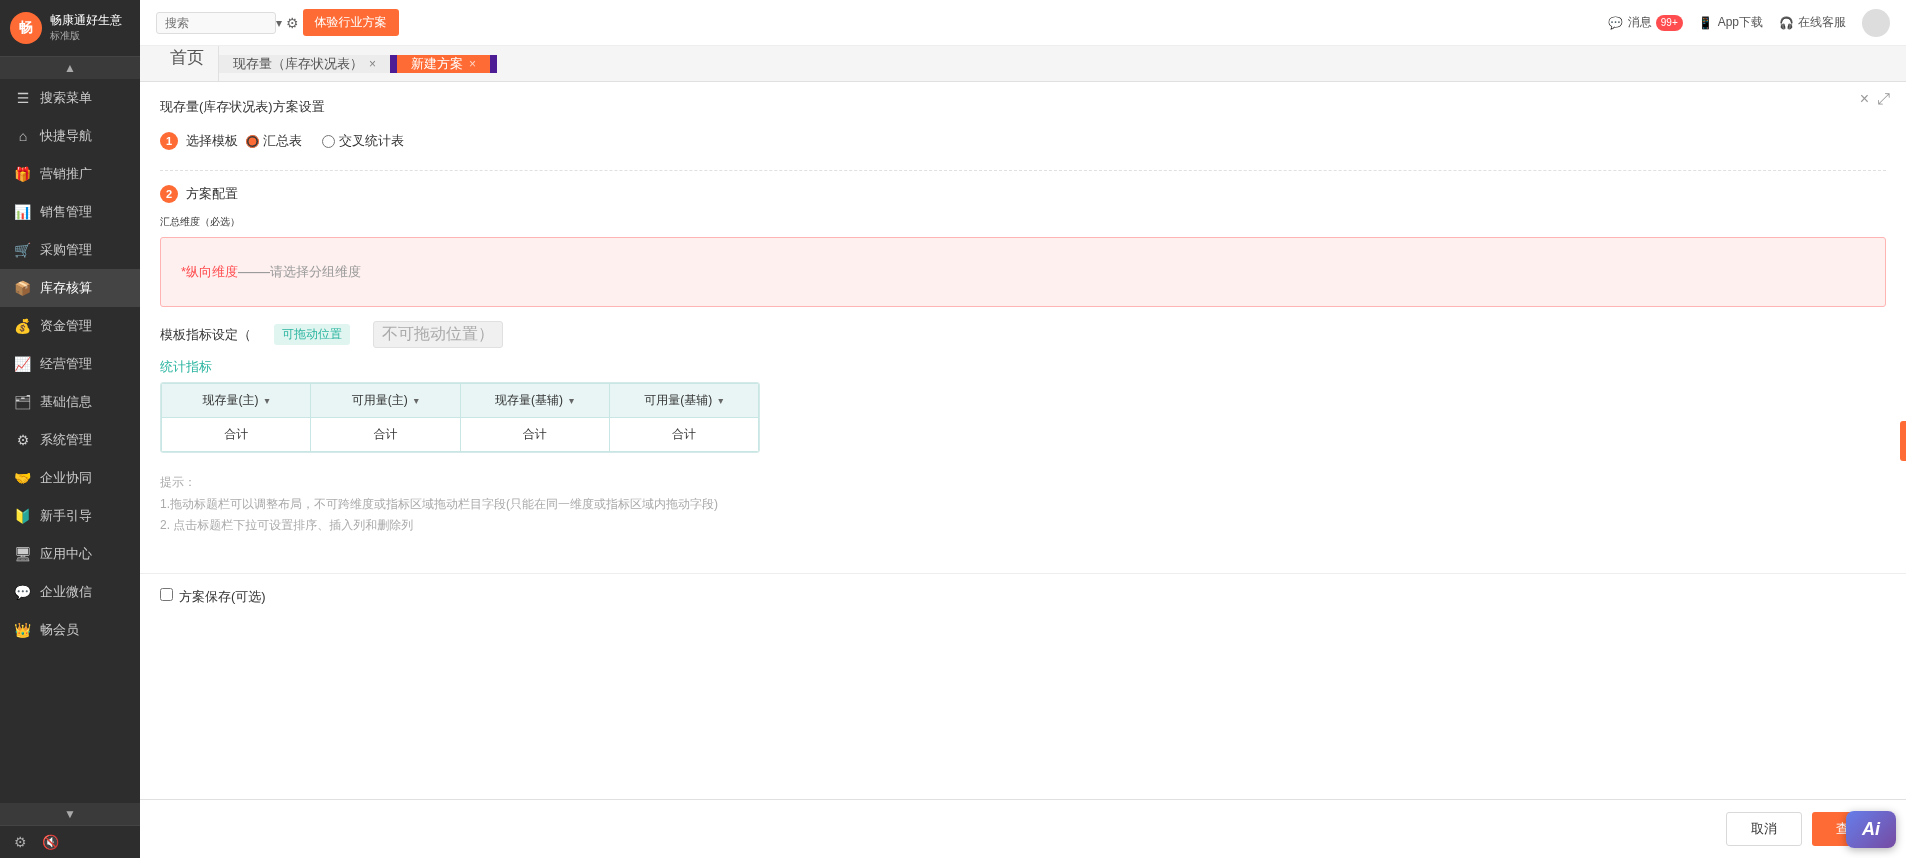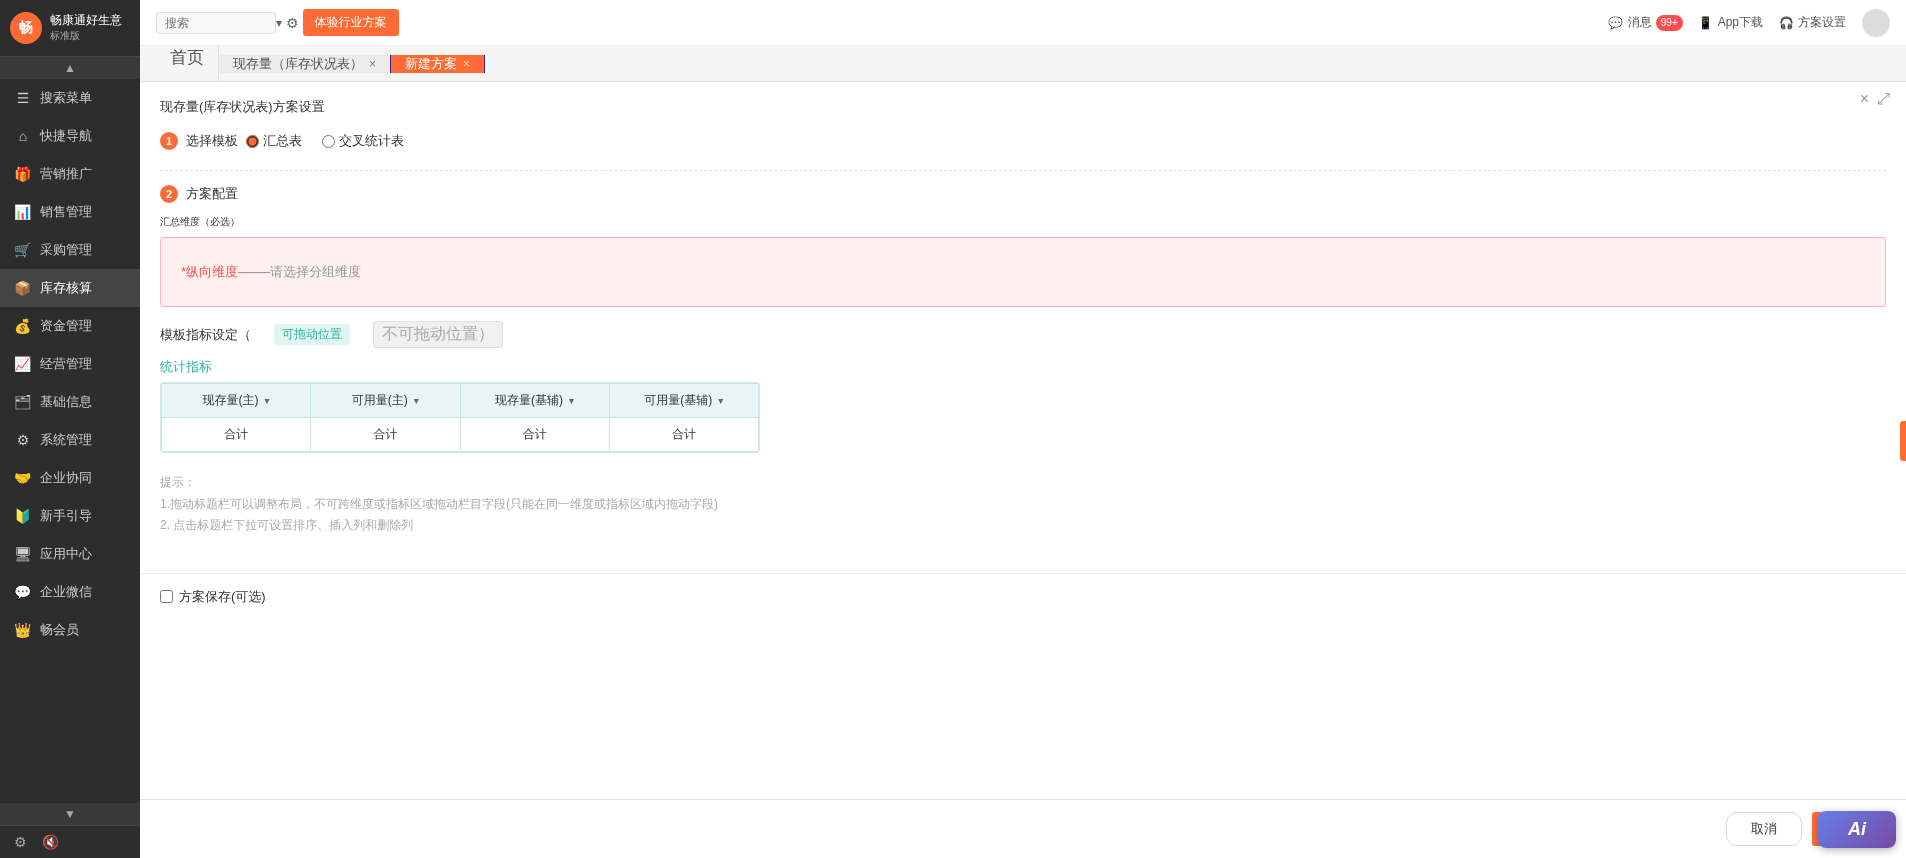--- a/index.html
+++ b/index.html
@@ -181,21 +181,21 @@
     }
     .tab-item {
       display: flex;
       align-items: center;
       gap: 6px;
       padding: 0 14px;
       height: 18px;
       font-size: 13px;
       color: #555;
       cursor: pointer;
-      border-right: 1px solid #4c1d95;
+      border-right: 7px solid #4c1d95;
       background: #ececec;
     }
     .tab-item.active {
       background: #ff6b35;
       color: white;
     }
     .tab-item .tab-close {
       font-size: 12px;
       color: inherit;
       opacity: 0.7;
@@ -419,42 +419,42 @@
     .page-footer {
       display: flex;
       align-items: center;
       gap: 8px;
       padding: 14px 20px;
       border-top: 1px solid #eee;
       background: #fff;
     }
     .checkbox-label {
       display: flex;
-      align-items: center;
+      align-items: flex-start;
       gap: 6px;
       font-size: 13px;
       color: #333;
       cursor: pointer;
     }
 
     
     .action-bar {
       background: #fff;
       border-top: 1px solid #e0e0e0;
       padding: 12px 20px;
       display: flex;
       justify-content: flex-end;
       gap: 10px;
     }
     .btn-cancel {
       background: #fff;
       border: 1px solid #d9d9d9;
       color: #333;
       padding: 7px 24px;
-      border-radius: 11px;
+      border-radius: 3px;
       cursor: pointer;
       font-size: 13px;
     }
     .btn-query {
       background: #ff6b35;
       border: none;
       color: white;
       padding: 7px 24px;
       border-radius: 3px;
       cursor: pointer;
@@ -462,21 +462,21 @@
     }
 
     
     .ai-button {
       position: fixed;
       bottom: 10px;
       right: 10px;
       background: linear-gradient(135deg, #667eea, #764ba2);
       color: white;
       border-radius: 8px;
-      padding: 8px 30px;
+      padding: 8px 16px;
       font-size: 18px;
       font-weight: bold;
       font-style: italic;
       cursor: pointer;
       box-shadow: 0 2px 8px rgba(0,0,0,0.3);
     }
 
     
     .right-handle {
       position: absolute;
@@ -585,21 +585,21 @@
         <span>💬</span>
         <span>消息</span>
         <span class="badge">99+</span>
       </div>
       <div class="topbar-right-item">
         <span>📱</span>
         <span>App下载</span>
       </div>
       <div class="topbar-right-item">
         <span>🎧</span>
-        <span>方案设置</span>
+        <span>在线客服</span>
       </div>
       <div class="avatar-placeholder"></div>
     </div>
   </div>
 
   <div class="tabbar">
     <div class="tab-home">
       <span>首页</span>
     </div>
     <div class="tab-item">

